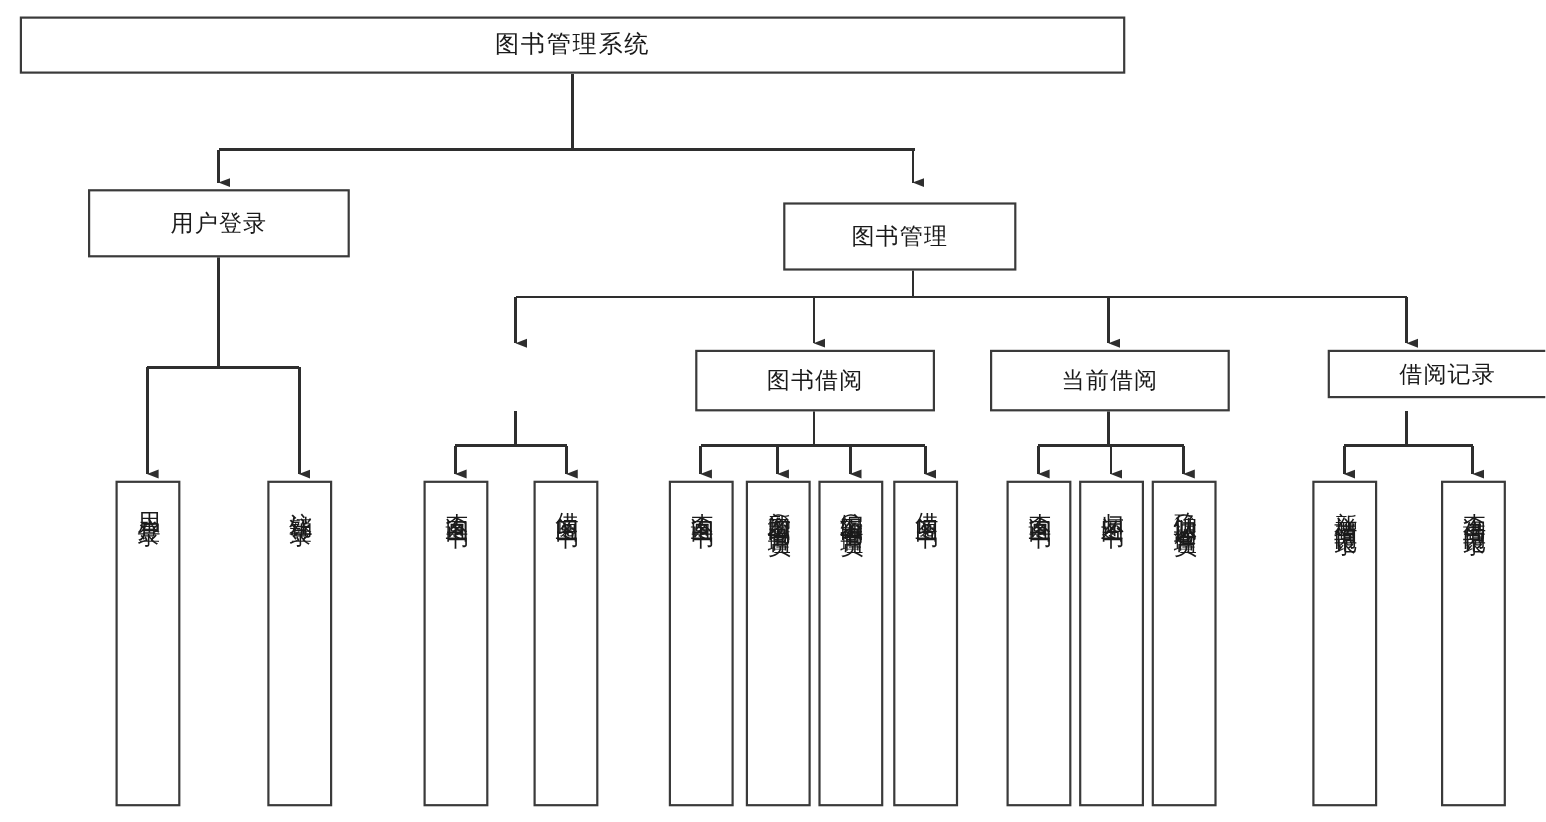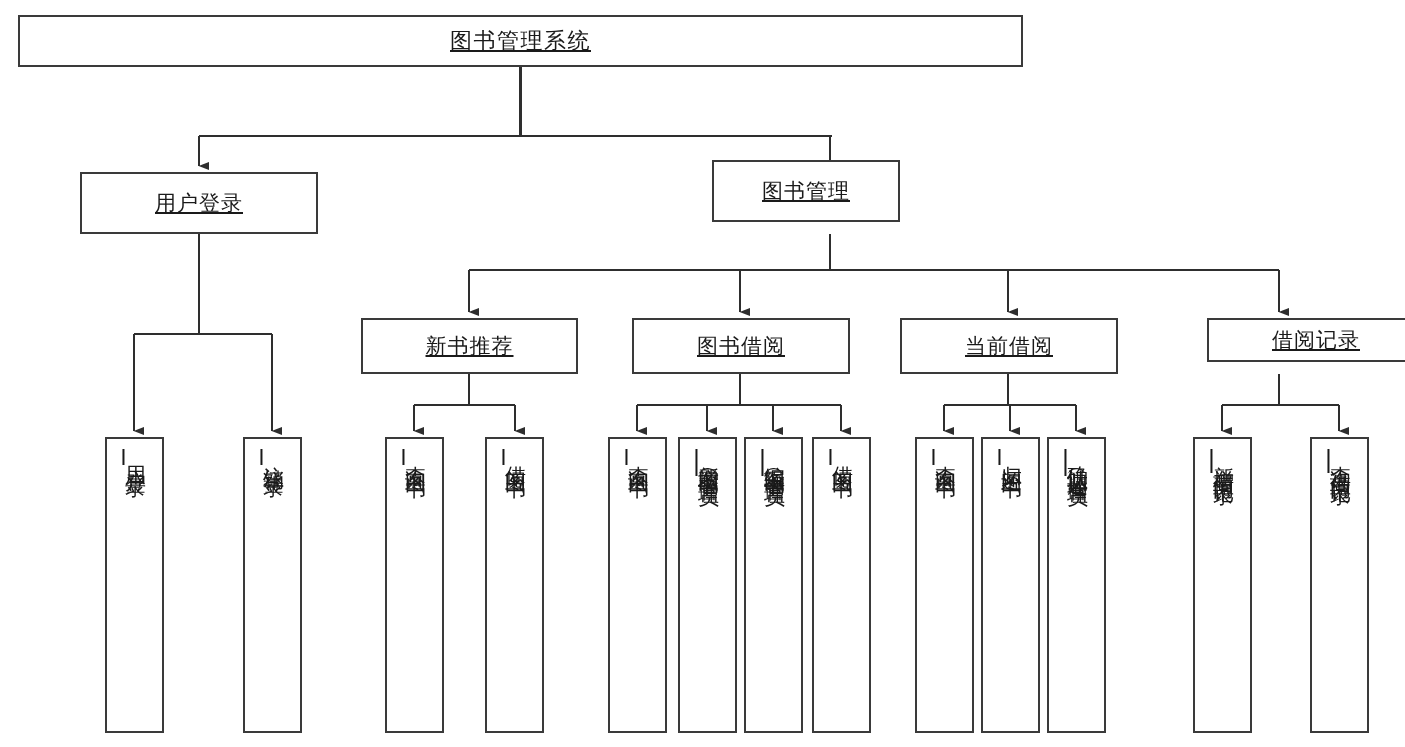--- a/index.html
+++ b/index.html
@@ -29,21 +29,20 @@
     display:flex;
     align-items:center;
     justify-content:center;
     color:#1a1a1a;
   }
   .node .label{
     display:block;
     text-align:right;
     line-height:1.18;
     white-space:pre-wrap;
-    text-decoration:underline;
   }
   
   .h-node .label{
     font-size:21px;
     letter-spacing:1px;
   }
   .root .label{ font-size:22px; letter-spacing:1.5px;}
   
   .v-node{
     align-items:flex-start;
@@ -124,27 +123,24 @@
     </g>
   </svg>
 
   <div class="node h-node root" style="left:18px;top:15px;width:1005px;height:52px;">
     <span class="label">图书管理系统</span>
   </div>
 
   <div class="node h-node" style="left:80px;top:172px;width:238px;height:62px;">
     <span class="label">用户登录</span>
   </div>
-  <div class="node h-node" style="left:712px;top:160px;width:188px;height:62px;">
+  <div class="node h-node" style="left:712px;top:184px;width:212px;height:62px;">
     <span class="label">图书管理</span>
   </div>
 
-  <div class="node h-node" style="left:361px;top:318px;width:217px;height:56px;">
-    <span class="label">新书推荐</span>
-  </div>
   <div class="node h-node" style="left:900px;top:318px;width:218px;height:56px;">
     <span class="label">当前借阅</span>
   </div>
   <div class="node h-node" style="left:632px;top:318px;width:218px;height:56px;">
     <span class="label">图书借阅</span>
   </div>
   <div class="node h-node" style="left:1170px;top:318px;width:218px;height:44px;margin-left:37px;">
     <span class="label">借阅记录</span>
   </div>
 

